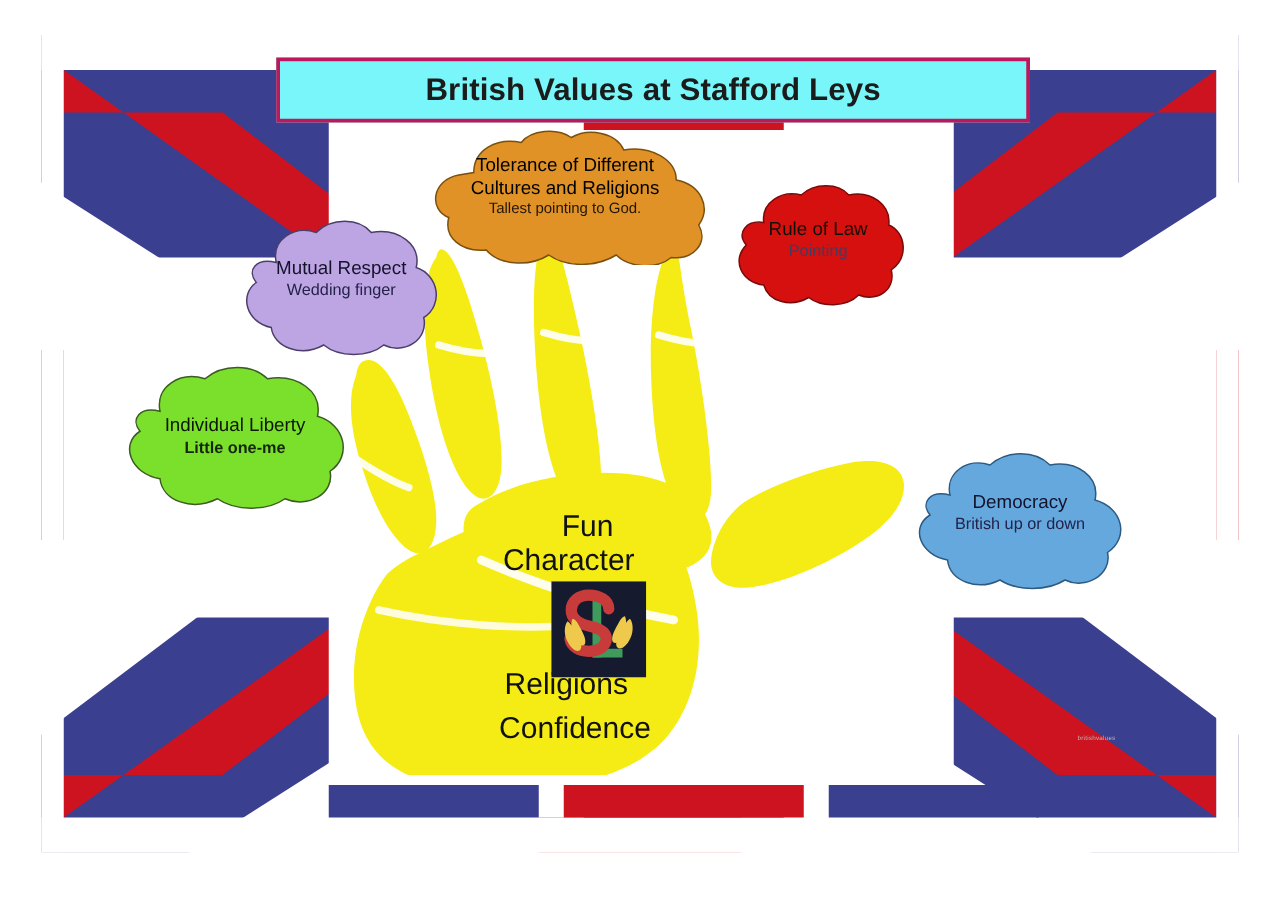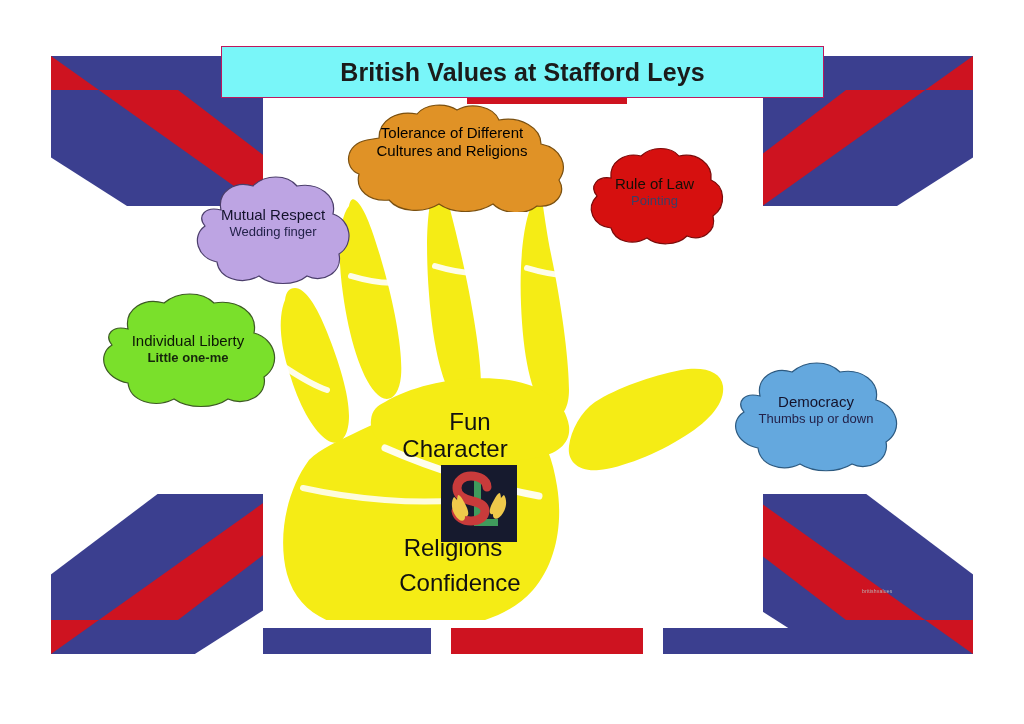--- a/index.html
+++ b/index.html
@@ -21,21 +21,21 @@
     overflow:hidden;
   }
   #flag svg{display:block;width:100%;height:100%;}
 
   
   #title-bar{
     position:absolute;
     left:221px;top:46px;
     width:603px;height:52px;
     background:#79f6f9;
-    border:1px solid #be185d;
+    border:3px solid #be185d;
     display:flex;align-items:center;justify-content:center;
     box-sizing:border-box;
     z-index:40;
   }
   #title-text{
     font-size:25px;
     font-weight:bold;
     color:#1b1b1b;
     letter-spacing:.1px;
     white-space:nowrap;
@@ -262,20 +262,21 @@
   <div class="cloud" id="cloud-tolerance">
     <svg viewBox="0 0 246 108">
       <path d="M50,34 C50,16 68,6 88,10 C96,0 116,-2 128,6 C142,-2 164,2 170,16
                C192,12 212,24 212,40 C232,44 240,62 230,76 C238,90 226,104 208,102
                C196,112 174,110 164,100 C148,110 124,110 110,100 C94,110 70,108 60,96
                C40,98 26,86 30,70 C14,64 16,40 38,36 Z" fill="#e09226" stroke="#7a5010" stroke-width="1.2"></path>
     </svg>
     <div class="cloud-label">
       <span class="cloud-title">Tolerance of Different</span>
       <span class="cloud-title">Cultures and Religions</span>
+      <span class="cloud-sub">Tallest pointing to God.</span>
     </div>
   </div>
 
   <div class="cloud" id="cloud-rule">
     <svg viewBox="0 0 151 100">
       <path d="M32,32 C30,16 46,6 62,10 C72,0 92,0 100,10 C118,6 134,18 132,34
                C146,40 148,60 134,70 C138,86 122,96 108,90 C98,100 78,100 68,92
                C54,100 36,96 32,82 C14,80 6,62 18,50 C10,40 18,30 32,32 Z" fill="#d6100f" stroke="#7a0a09" stroke-width="1.2"></path>
     </svg>
     <div class="cloud-label">
@@ -309,19 +310,19 @@
   </div>
 
   <div class="cloud" id="cloud-democracy">
     <svg viewBox="0 0 196 113">
       <path d="M42,36 C38,18 56,6 74,12 C88,0 110,0 122,12 C144,8 162,22 158,40
                C180,46 186,70 168,82 C172,100 150,112 134,104 C120,113 96,113 82,104
                C64,113 42,105 40,88 C18,84 10,62 26,52 C18,42 26,32 42,36 Z" fill="#64a8de" stroke="#2d5a80" stroke-width="1.2"></path>
     </svg>
     <div class="cloud-label">
       <span class="cloud-title">Democracy</span>
-      <span class="cloud-sub">Thumbs up or down</span>
+      <span class="cloud-sub">British up or down</span>
     </div>
   </div>
 
   <div id="watermark">britishvalues</div>
 
 </div>
 
 </body></html>

